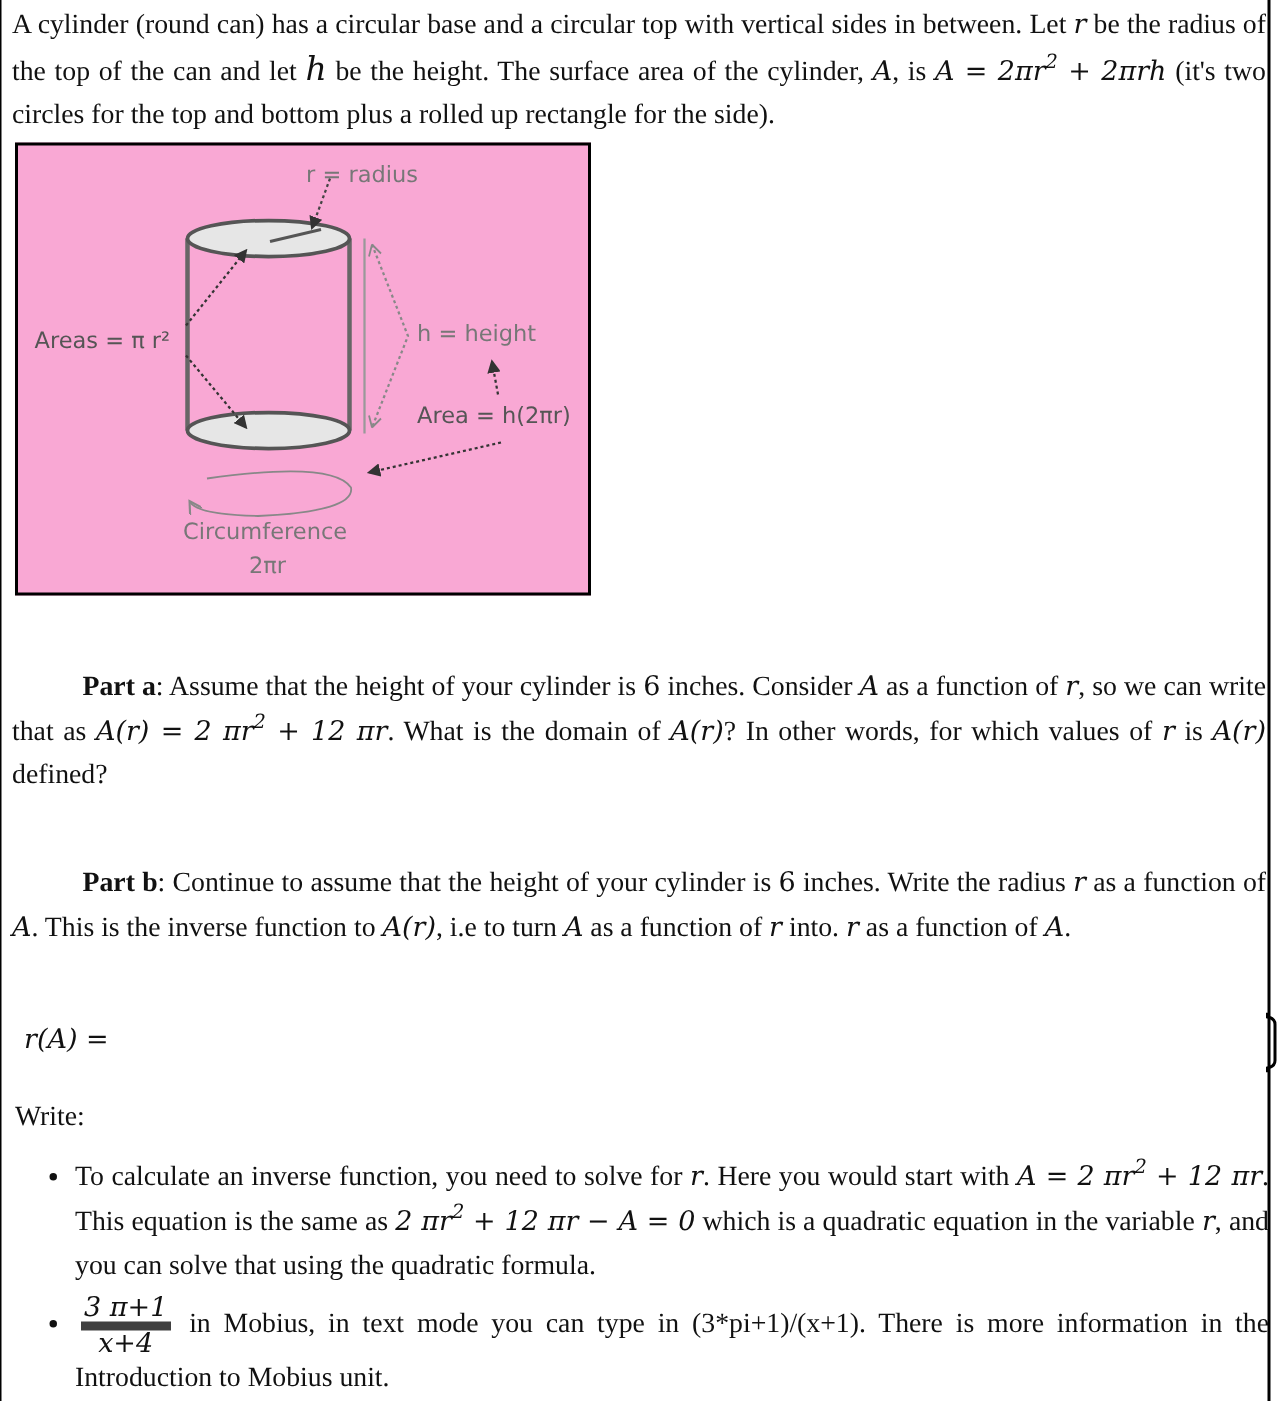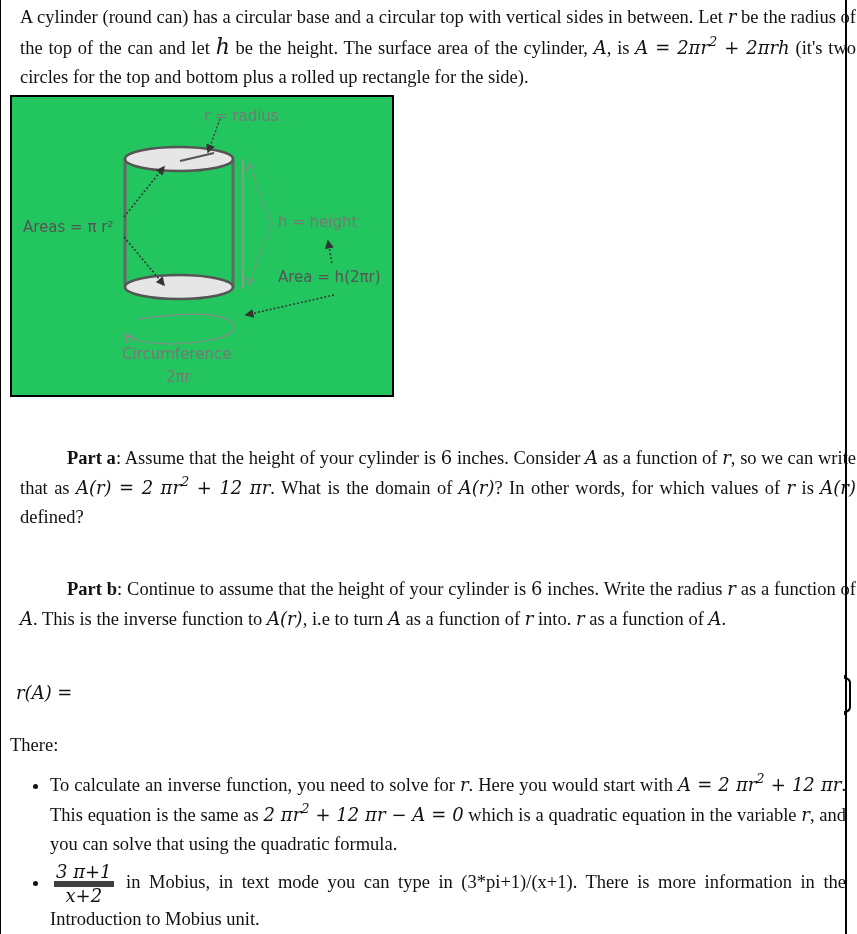--- a/index.html
+++ b/index.html
@@ -1,26 +1,26 @@
 <!DOCTYPE html>
 <html><head>
 <meta charset="utf-8">
 <style>
   html, body { margin:0; padding:0; background:#ffffff; }
   body { width:857px; height:934px; position:relative; overflow:hidden;
          font-family:"Liberation Serif","DejaVu Serif",serif; color:#111; }
   .frame { position:absolute; left:0; top:0; width:847px; height:934px;
            border-left:1px solid #000; border-right:2px solid #000; box-sizing:border-box; }
-  .txt { position:absolute; left:20px; width:836px; font-size:18.5px; line-height:29px; text-align:justify; }
+  .txt { position:absolute; left:8px; width:836px; font-size:18.5px; line-height:29px; text-align:justify; }
   .m { font-style:italic; font-family:"DejaVu Serif","Liberation Serif",serif; font-size:18px;text-align:center; }
   .mr { font-family:"DejaVu Serif","Liberation Serif",serif; font-size:18px; }
   sup { font-size:13px; vertical-align:8px; line-height:0; }
   b { font-weight:bold;margin-left:47px; }
   .figure { position:absolute; left:10px; top:95px; width:384px; height:302px;
-            border:2px solid #000; box-sizing:border-box; background:#22c55e; }
+            border:2px solid #000; box-sizing:border-box; background:#f9a8d4; }
   .figure svg { position:absolute; left:0; top:0; }
   .lbl { font-family:"DejaVu Sans","Liberation Sans",sans-serif; font-size:15px; fill:#777; }
   .lbld { font-family:"DejaVu Sans","Liberation Sans",sans-serif; font-size:15px; fill:#555; }
   .answer { position:absolute; left:16px; top:682px; font-size:19px; }
   .bracket { position:absolute; left:843px; top:675px; width:10px; height:40px; }
   .hints-title { position:absolute; left:10px; top:735px; font-size:18.5px; }
   ul.hints { position:absolute; left:0; top:770px; width:846px; margin:0; padding:0 0 0 50px;
              box-sizing:border-box; font-size:18.5px; line-height:29px; text-align:justify; }
   ul.hints li { margin:0 0 4px 0; }
   .frac { display:inline-block; vertical-align:middle; text-align:center; line-height:18px; margin:0 4px; }
@@ -86,21 +86,21 @@
 </div>
 
 <div class="answer">
   <span class="m">r(A) =</span>
   <span style="display:inline-block;min-width:300px;height:24px;vertical-align:middle;"></span>
 </div>
 <svg class="bracket" viewBox="0 0 10 40">
   <path d="M2,0 L2,3 Q7,4 7,8 L7,32 Q7,36 2,37 L2,40" fill="none" stroke="#000" stroke-width="2"></path>
 </svg>
 
-<div class="hints-title">There:</div>
+<div class="hints-title">Write:</div>
 <ul class="hints">
   <li>
     <span>To calculate an inverse function, you need to solve for </span><span class="m">r</span><span>. Here you would start with </span><span class="m"><span>A = 2 πr</span><sup>2</sup><span> + 12 πr</span></span><span>. This equation is the same as </span><span class="m"><span>2 πr</span><sup>2</sup><span> + 12 πr − A = 0</span></span><span> which is a quadratic equation in the variable </span><span class="m">r</span><span>, and you can solve that using the quadratic formula.</span>
   </li>
   <li>
-    <span class="frac m"><span class="num">3 π+1</span><span class="den">x+2</span></span><span> in Mobius, in text mode you can type in (3*pi+1)/(x+1). There is more information in the Introduction to Mobius unit.</span>
+    <span class="frac m"><span class="num">3 π+1</span><span class="den">x+4</span></span><span> in Mobius, in text mode you can type in (3*pi+1)/(x+1). There is more information in the Introduction to Mobius unit.</span>
   </li>
 </ul>
 
 </body></html>

